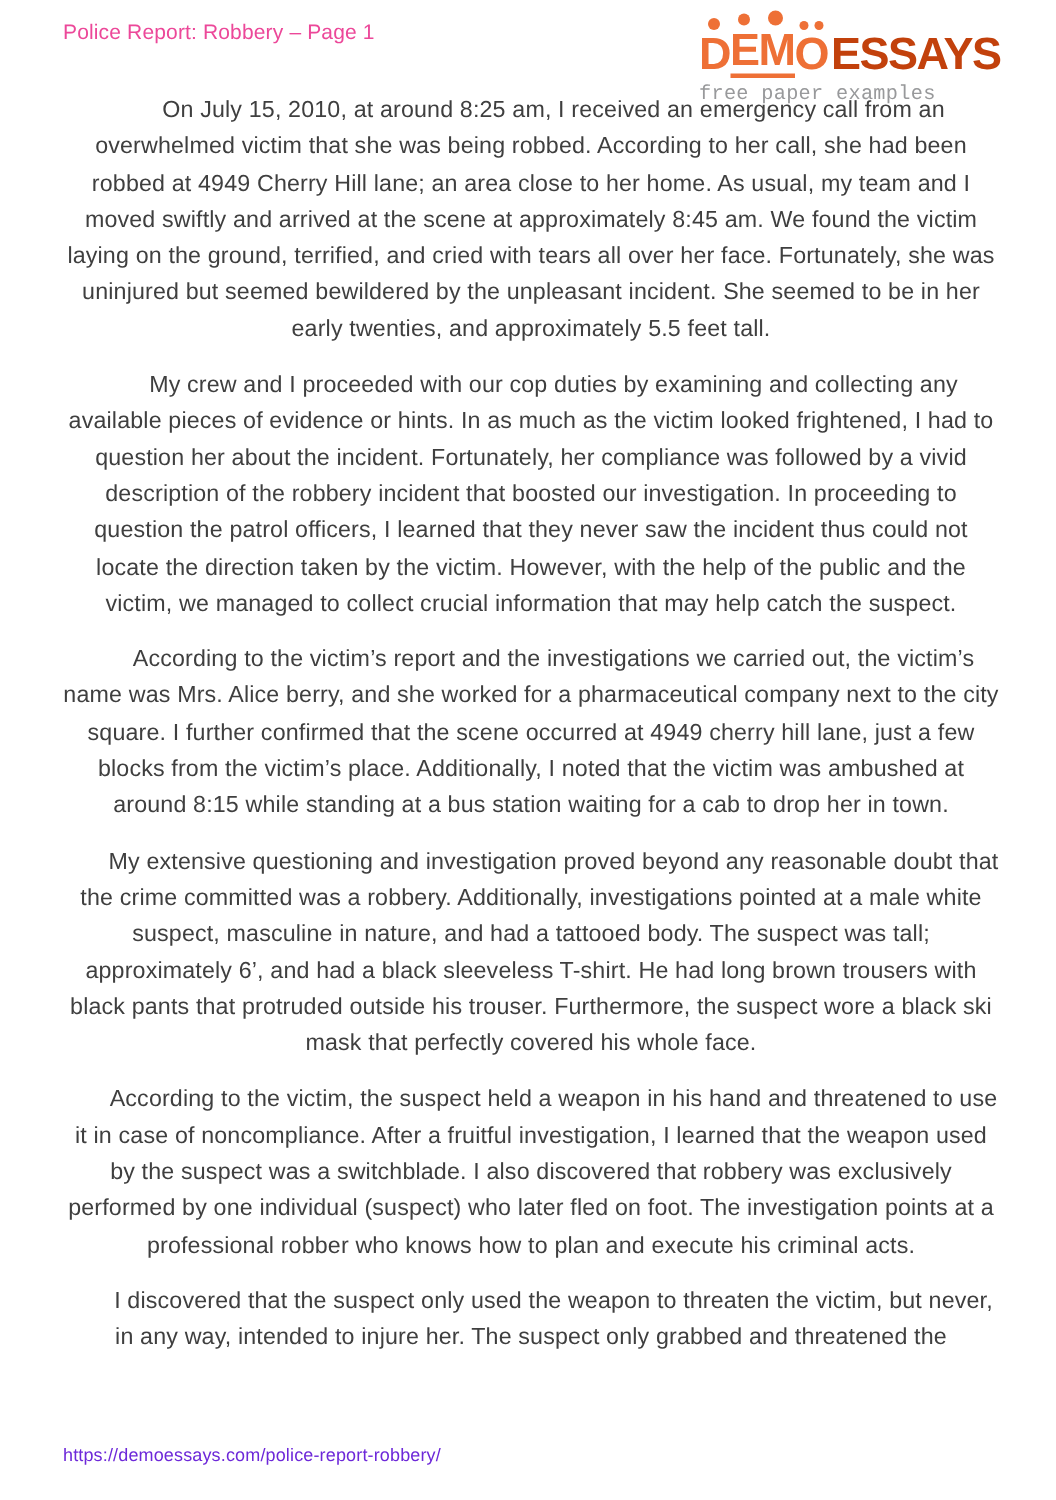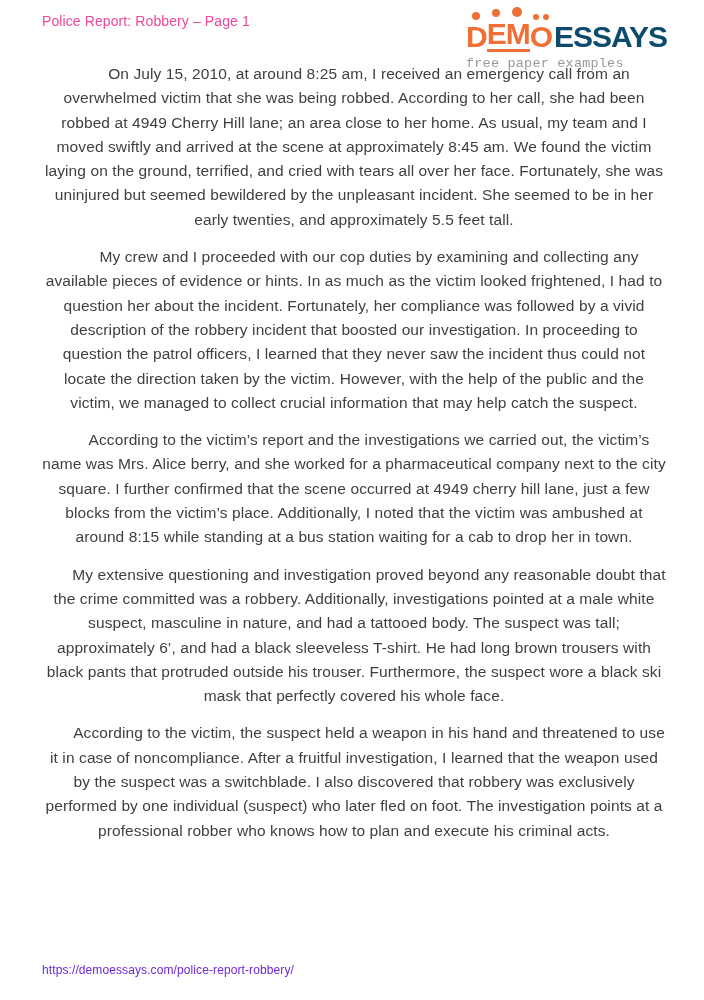--- a/index.html
+++ b/index.html
@@ -63,21 +63,21 @@
     border-radius: 50%;
     background: #ee7036;
   }
   .ll.u { border-bottom: 3px solid #ee7036; }
   .essays {
     display: inline-block;
     padding-top: 10px;
     font-size: 30px;
     font-weight: bold;
     line-height: 1;
-    color: #0c4a6e;
+    color: #c2410c;
     margin-left: 2px;
     letter-spacing: -1px;
   }
   .tagline {
     margin-top: 4px;
     font-size: 13.5px;
     color: #98999b;
     letter-spacing: 0.2px;
     font-family: Liberation Mono, monospace;
   }
@@ -124,17 +124,18 @@
     </div>
     <div class="tagline">free paper examples</div>
   </div>
 
   <main>
     <p>On July 15, 2010, at around 8:25 am, I received an emergency call from an overwhelmed victim that she was being robbed. According to her call, she had been robbed at 4949 Cherry Hill lane; an area close to her home. As usual, my team and I moved swiftly and arrived at the scene at approximately 8:45 am. We found the victim laying on the ground, terrified, and cried with tears all over her face. Fortunately, she was uninjured but seemed bewildered by the unpleasant incident. She seemed to be in her early twenties, and approximately 5.5 feet tall.</p>
     <p>My crew and I proceeded with our cop duties by examining and collecting any available pieces of evidence or hints. In as much as the victim looked frightened, I had to question her about the incident. Fortunately, her compliance was followed by a vivid description of the robbery incident that boosted our investigation. In proceeding to question the patrol officers, I learned that they never saw the incident thus could not locate the direction taken by the victim. However, with the help of the public and the victim, we managed to collect crucial information that may help catch the suspect.</p>
     <p>According to the victim’s report and the investigations we carried out, the victim’s name was Mrs. Alice berry, and she worked for a pharmaceutical company next to the city square. I further confirmed that the scene occurred at 4949 cherry hill lane, just a few blocks from the victim’s place. Additionally, I noted that the victim was ambushed at around 8:15 while standing at a bus station waiting for a cab to drop her in town.</p>
     <p>My extensive questioning and investigation proved beyond any reasonable doubt that the crime committed was a robbery. Additionally, investigations pointed at a male white suspect, masculine in nature, and had a tattooed body. The suspect was tall; approximately 6’, and had a black sleeveless T-shirt. He had long brown trousers with black pants that protruded outside his trouser. Furthermore, the suspect wore a black ski mask that perfectly covered his whole face.</p>
     <p>According to the victim, the suspect held a weapon in his hand and threatened to use it in case of noncompliance. After a fruitful investigation, I learned that the weapon used by the suspect was a switchblade. I also discovered that robbery was exclusively performed by one individual (suspect) who later fled on foot. The investigation points at a professional robber who knows how to plan and execute his criminal acts.</p>
+    <p>I discovered that the suspect only used the weapon to threaten the victim, but never, in any way, intended to injure her. The suspect only grabbed and threatened the</p>
   </main>
 
   <div class="footer-url">https://demoessays.com/police-report-robbery/</div>
 
 </div>
 
 </body></html>

